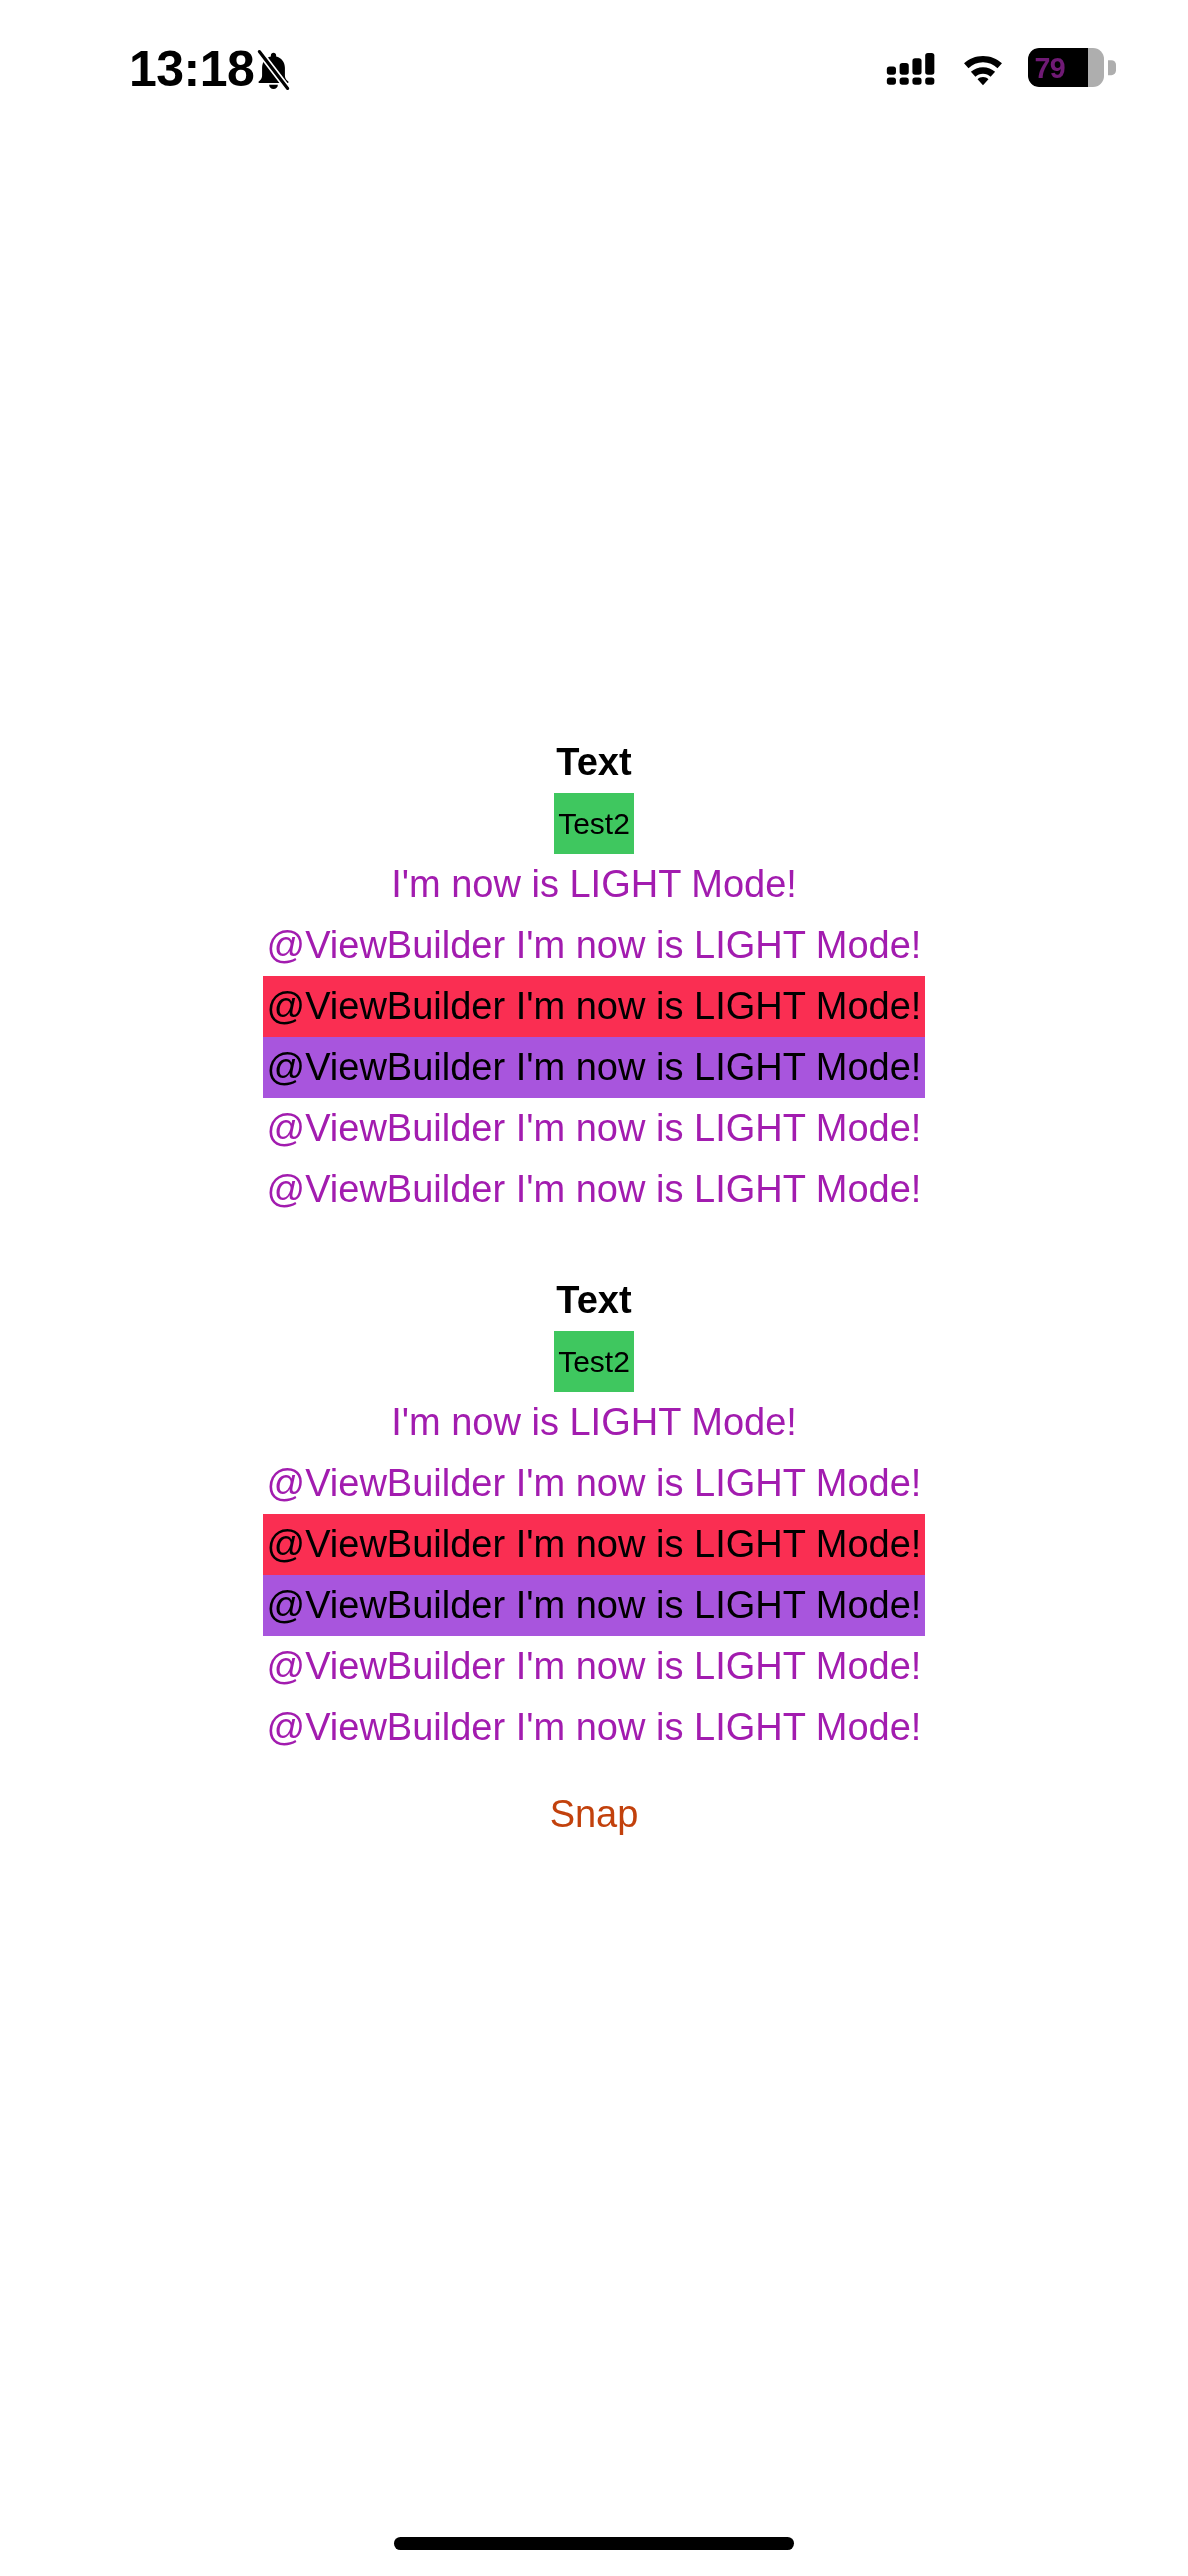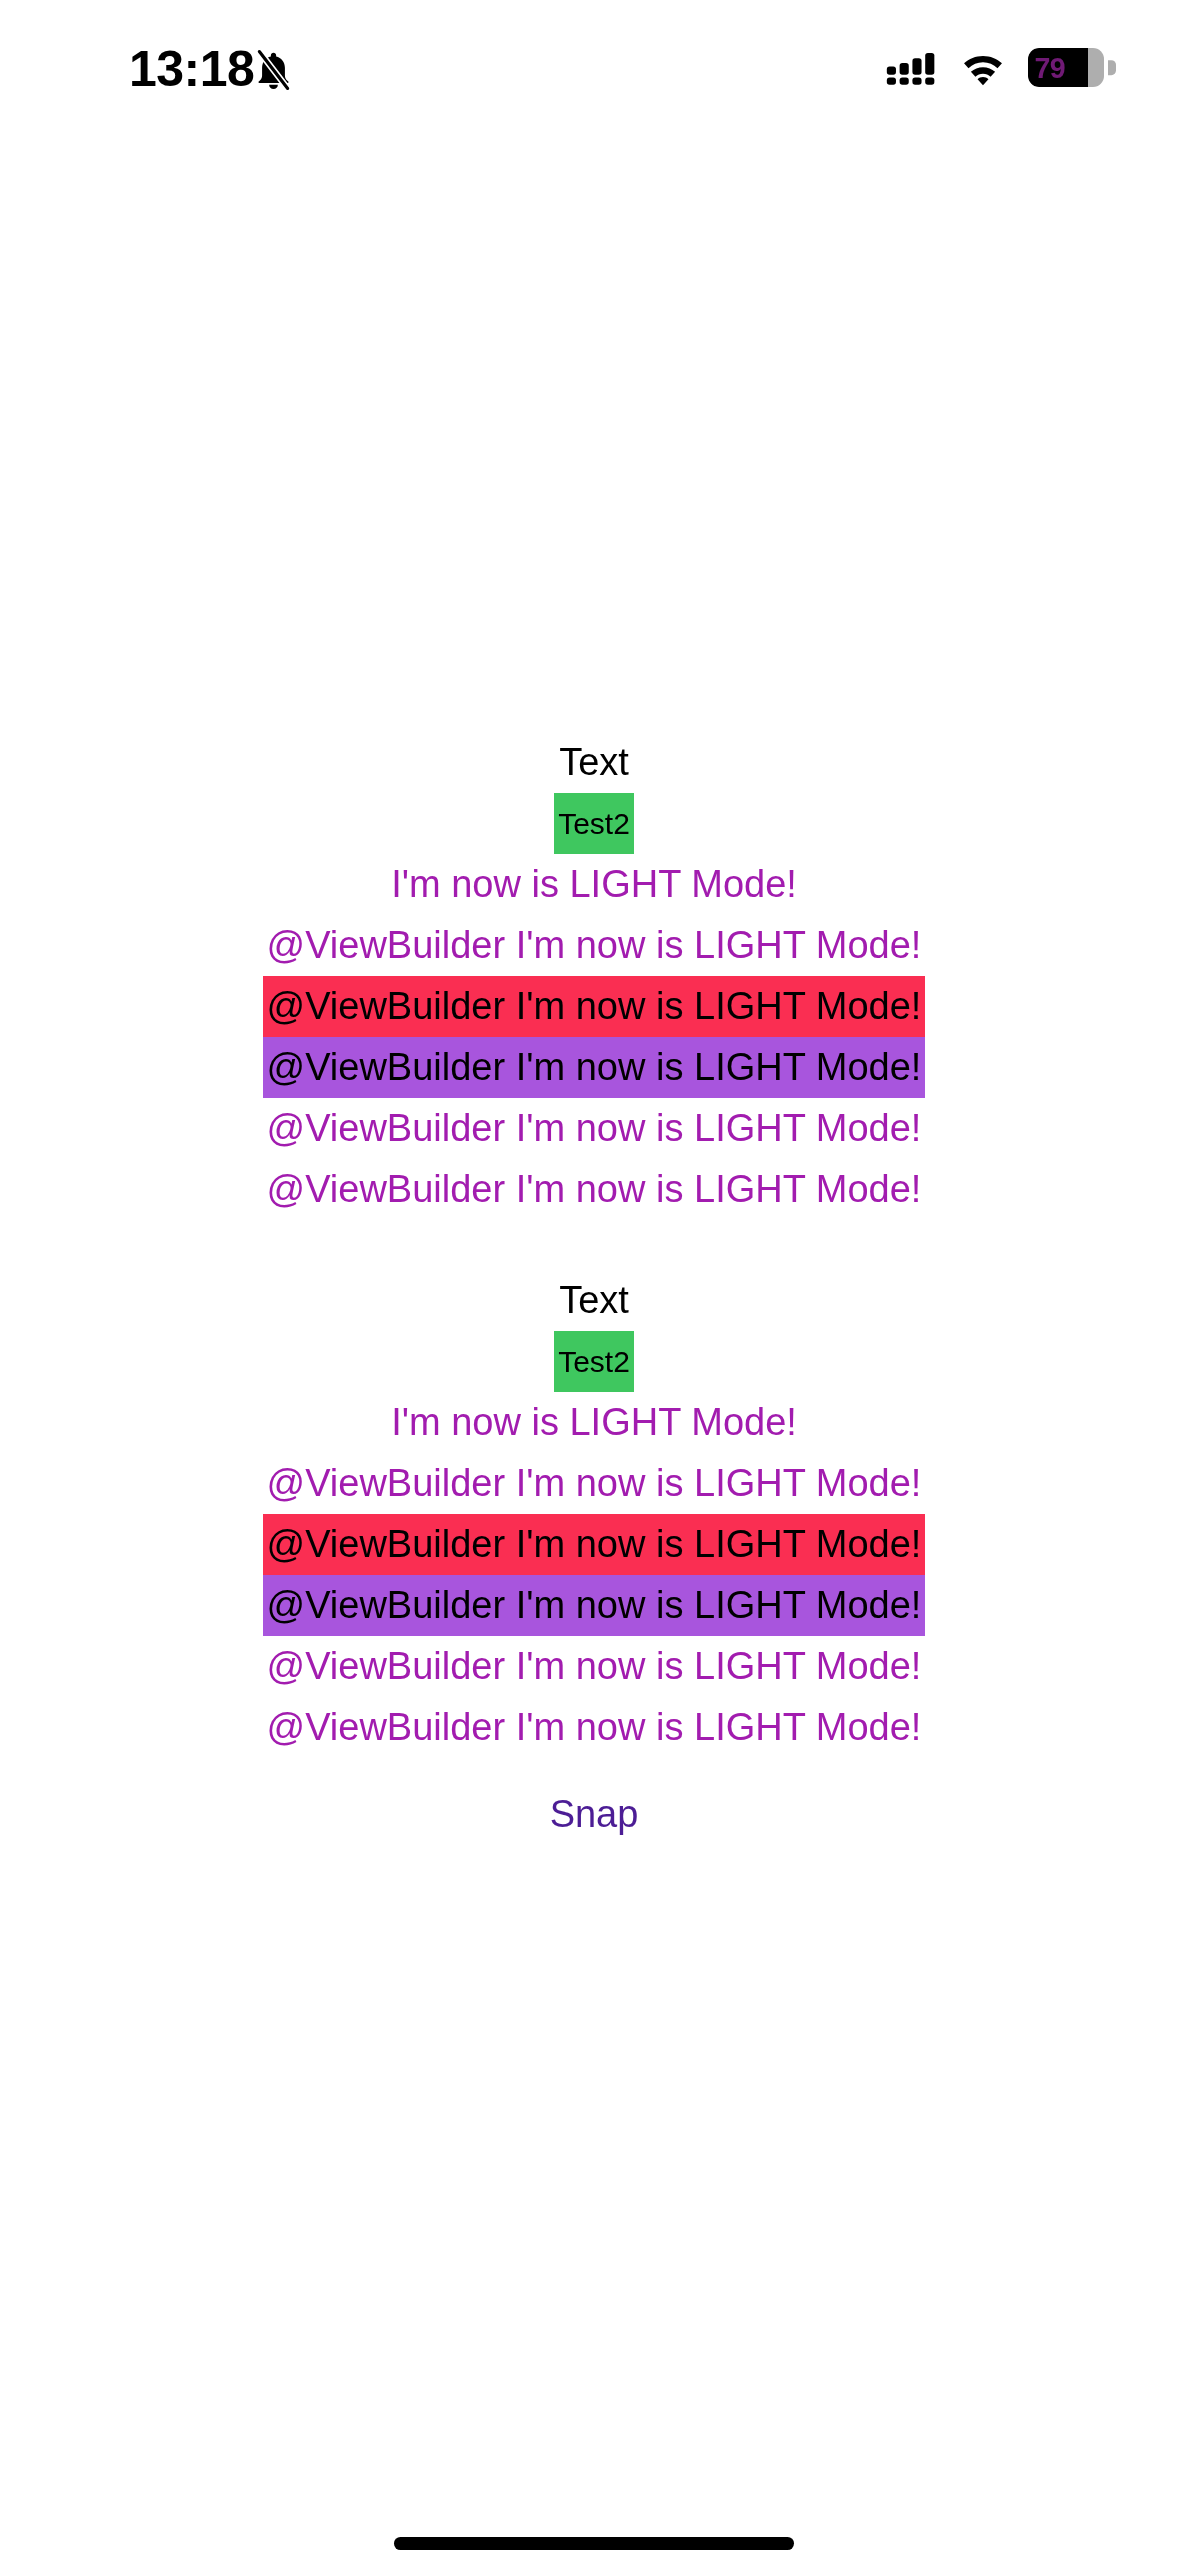--- a/index.html
+++ b/index.html
@@ -154,20 +154,21 @@
     text-align: center;
     white-space: nowrap;
     color: #a21caf;
   }
 
   .row-title {
     font-size: 38px;
     line-height: 61px;
     color: #000000;
     text-align: center;
+    font-weight: bold;
   }
 
   .row-chip {
     font-size: 30px;
     line-height: 61px;
     color: #000000;
     background: #3FC75F;
     text-align: center;
     padding: 0 3.7px;
   }
@@ -181,21 +182,21 @@
   .row-purple {
     color: #000000;
     background: #A855DD;
     padding: 0 3.7px;
   }
 
   .snap-button {
     margin-top: 26px;
     font-size: 38px;
     line-height: 61px;
-    color: #4c1d95;
+    color: #c2410c;
     background: transparent;
     border: none;
     font-family: "Liberation Sans", sans-serif;
     cursor: pointer;
     text-align: right;
   }
 
   
   .home-indicator {
     position: absolute;

